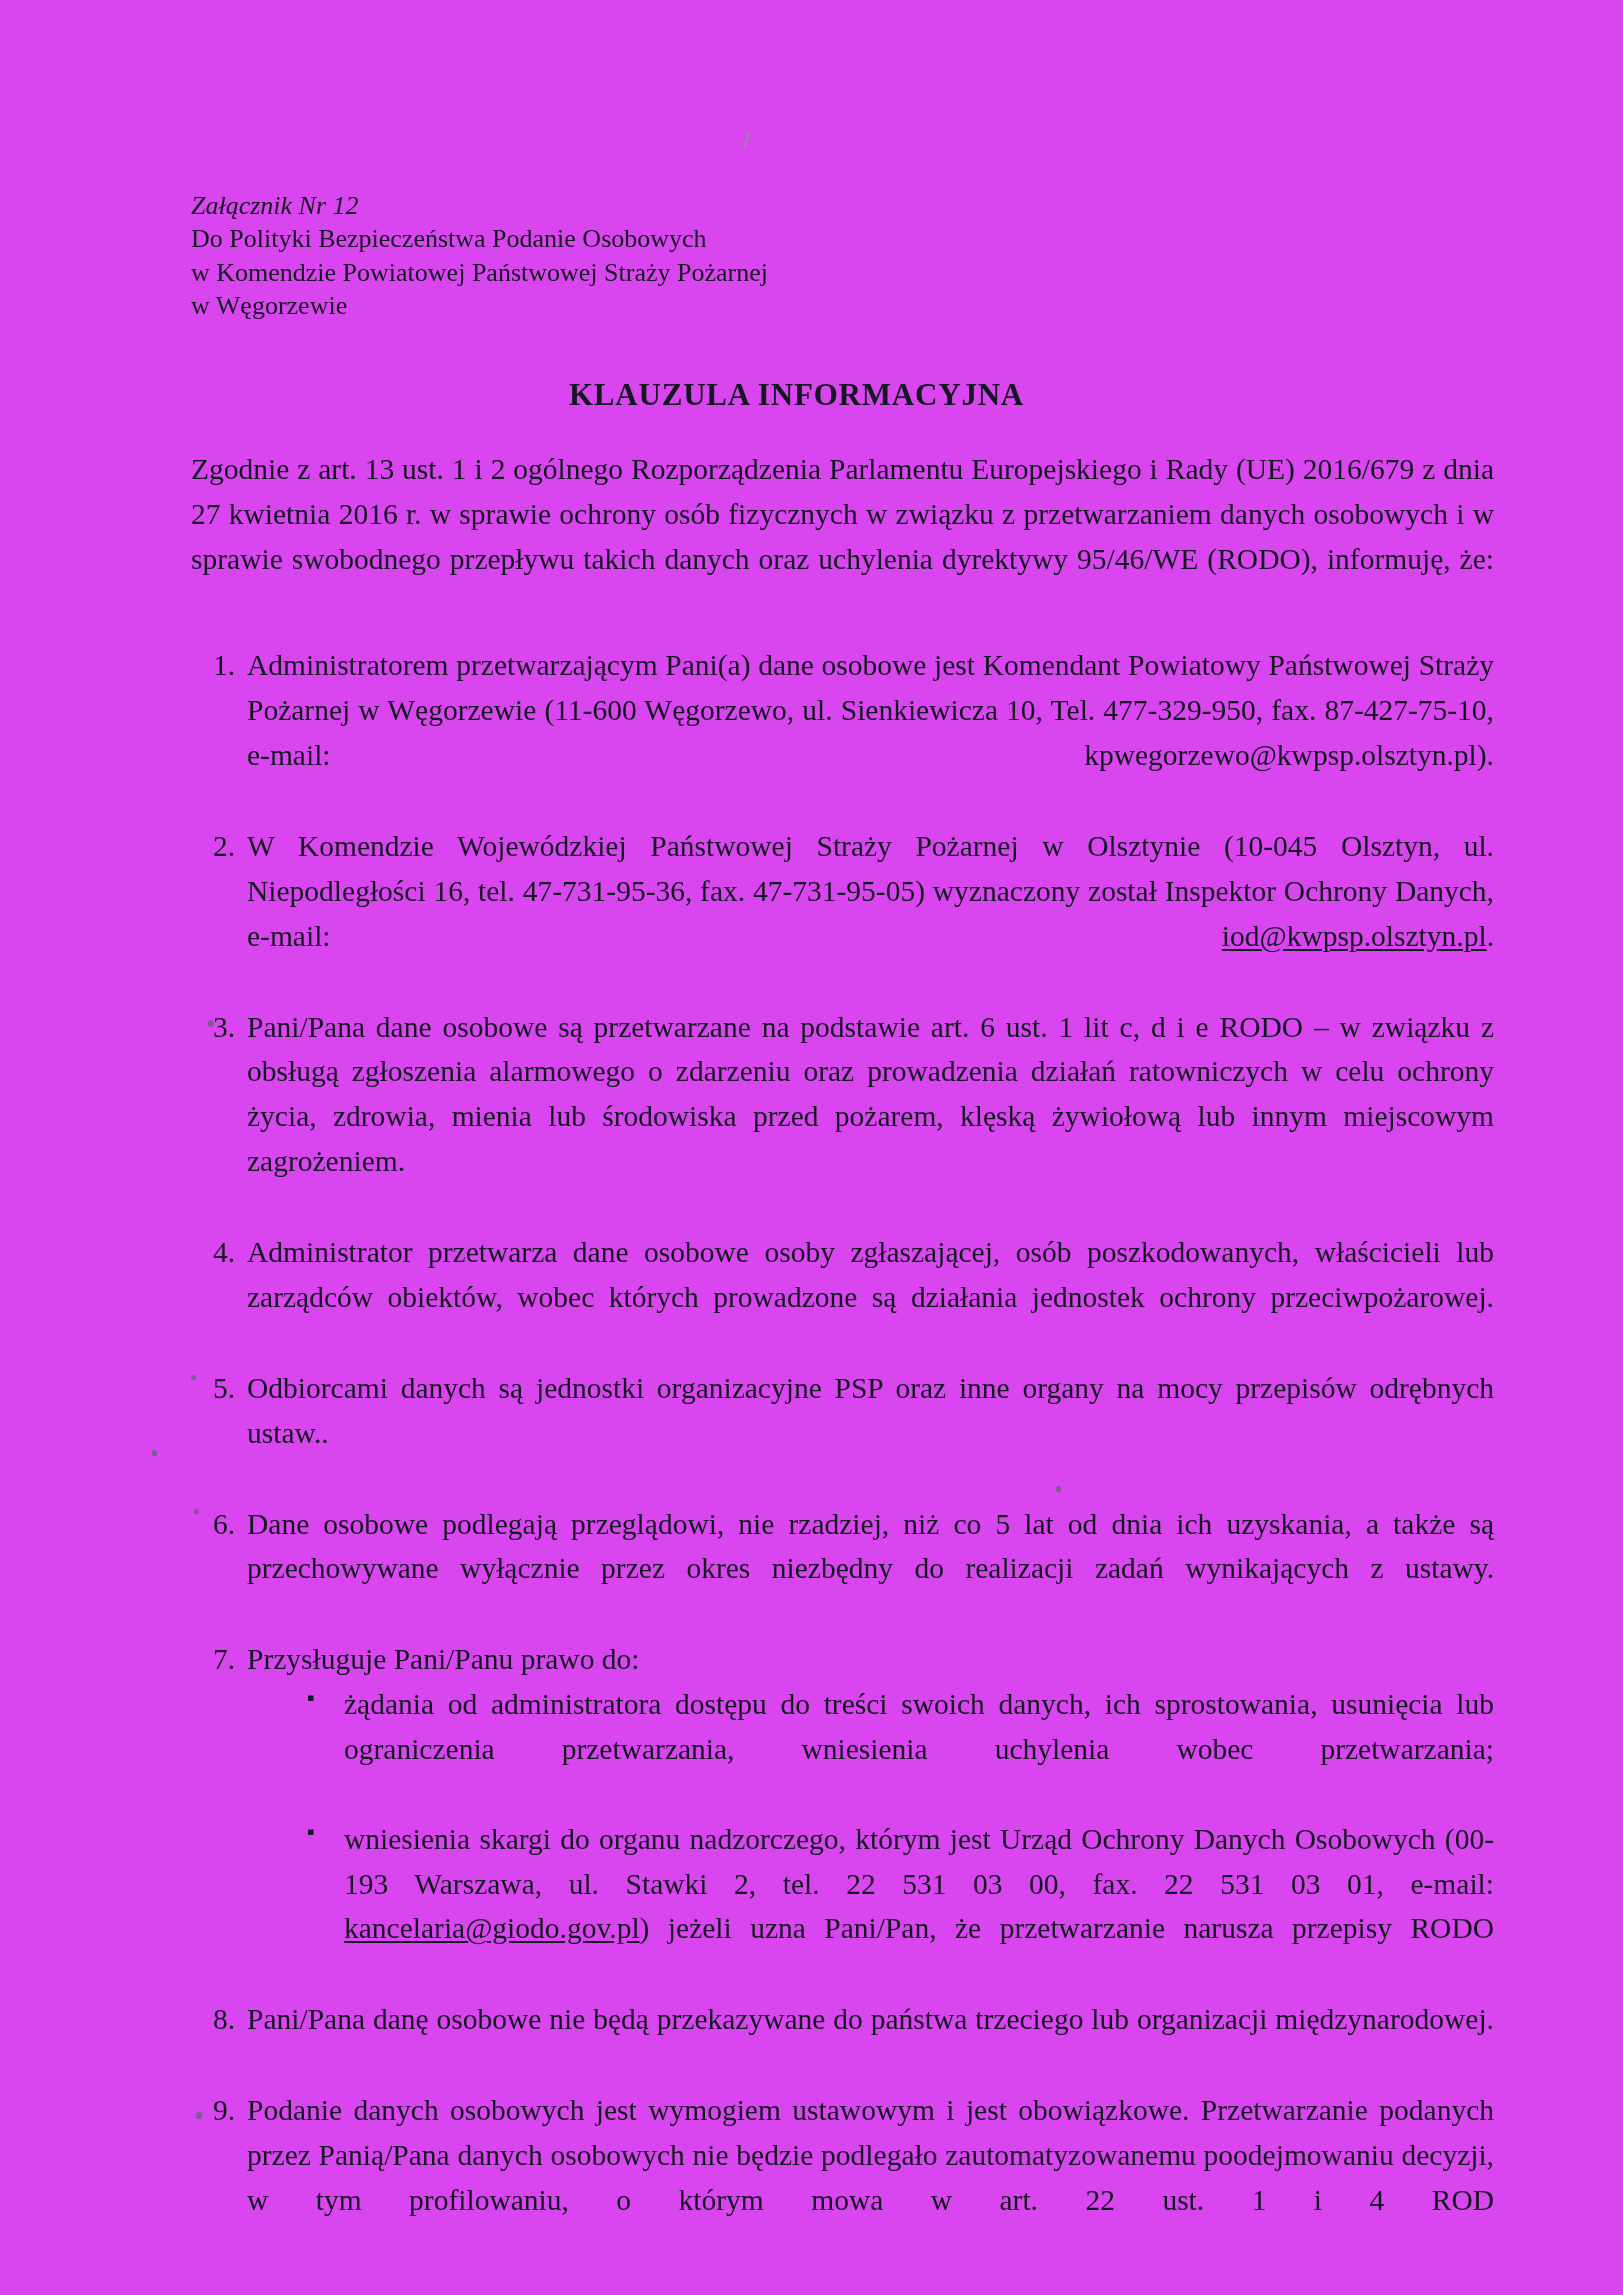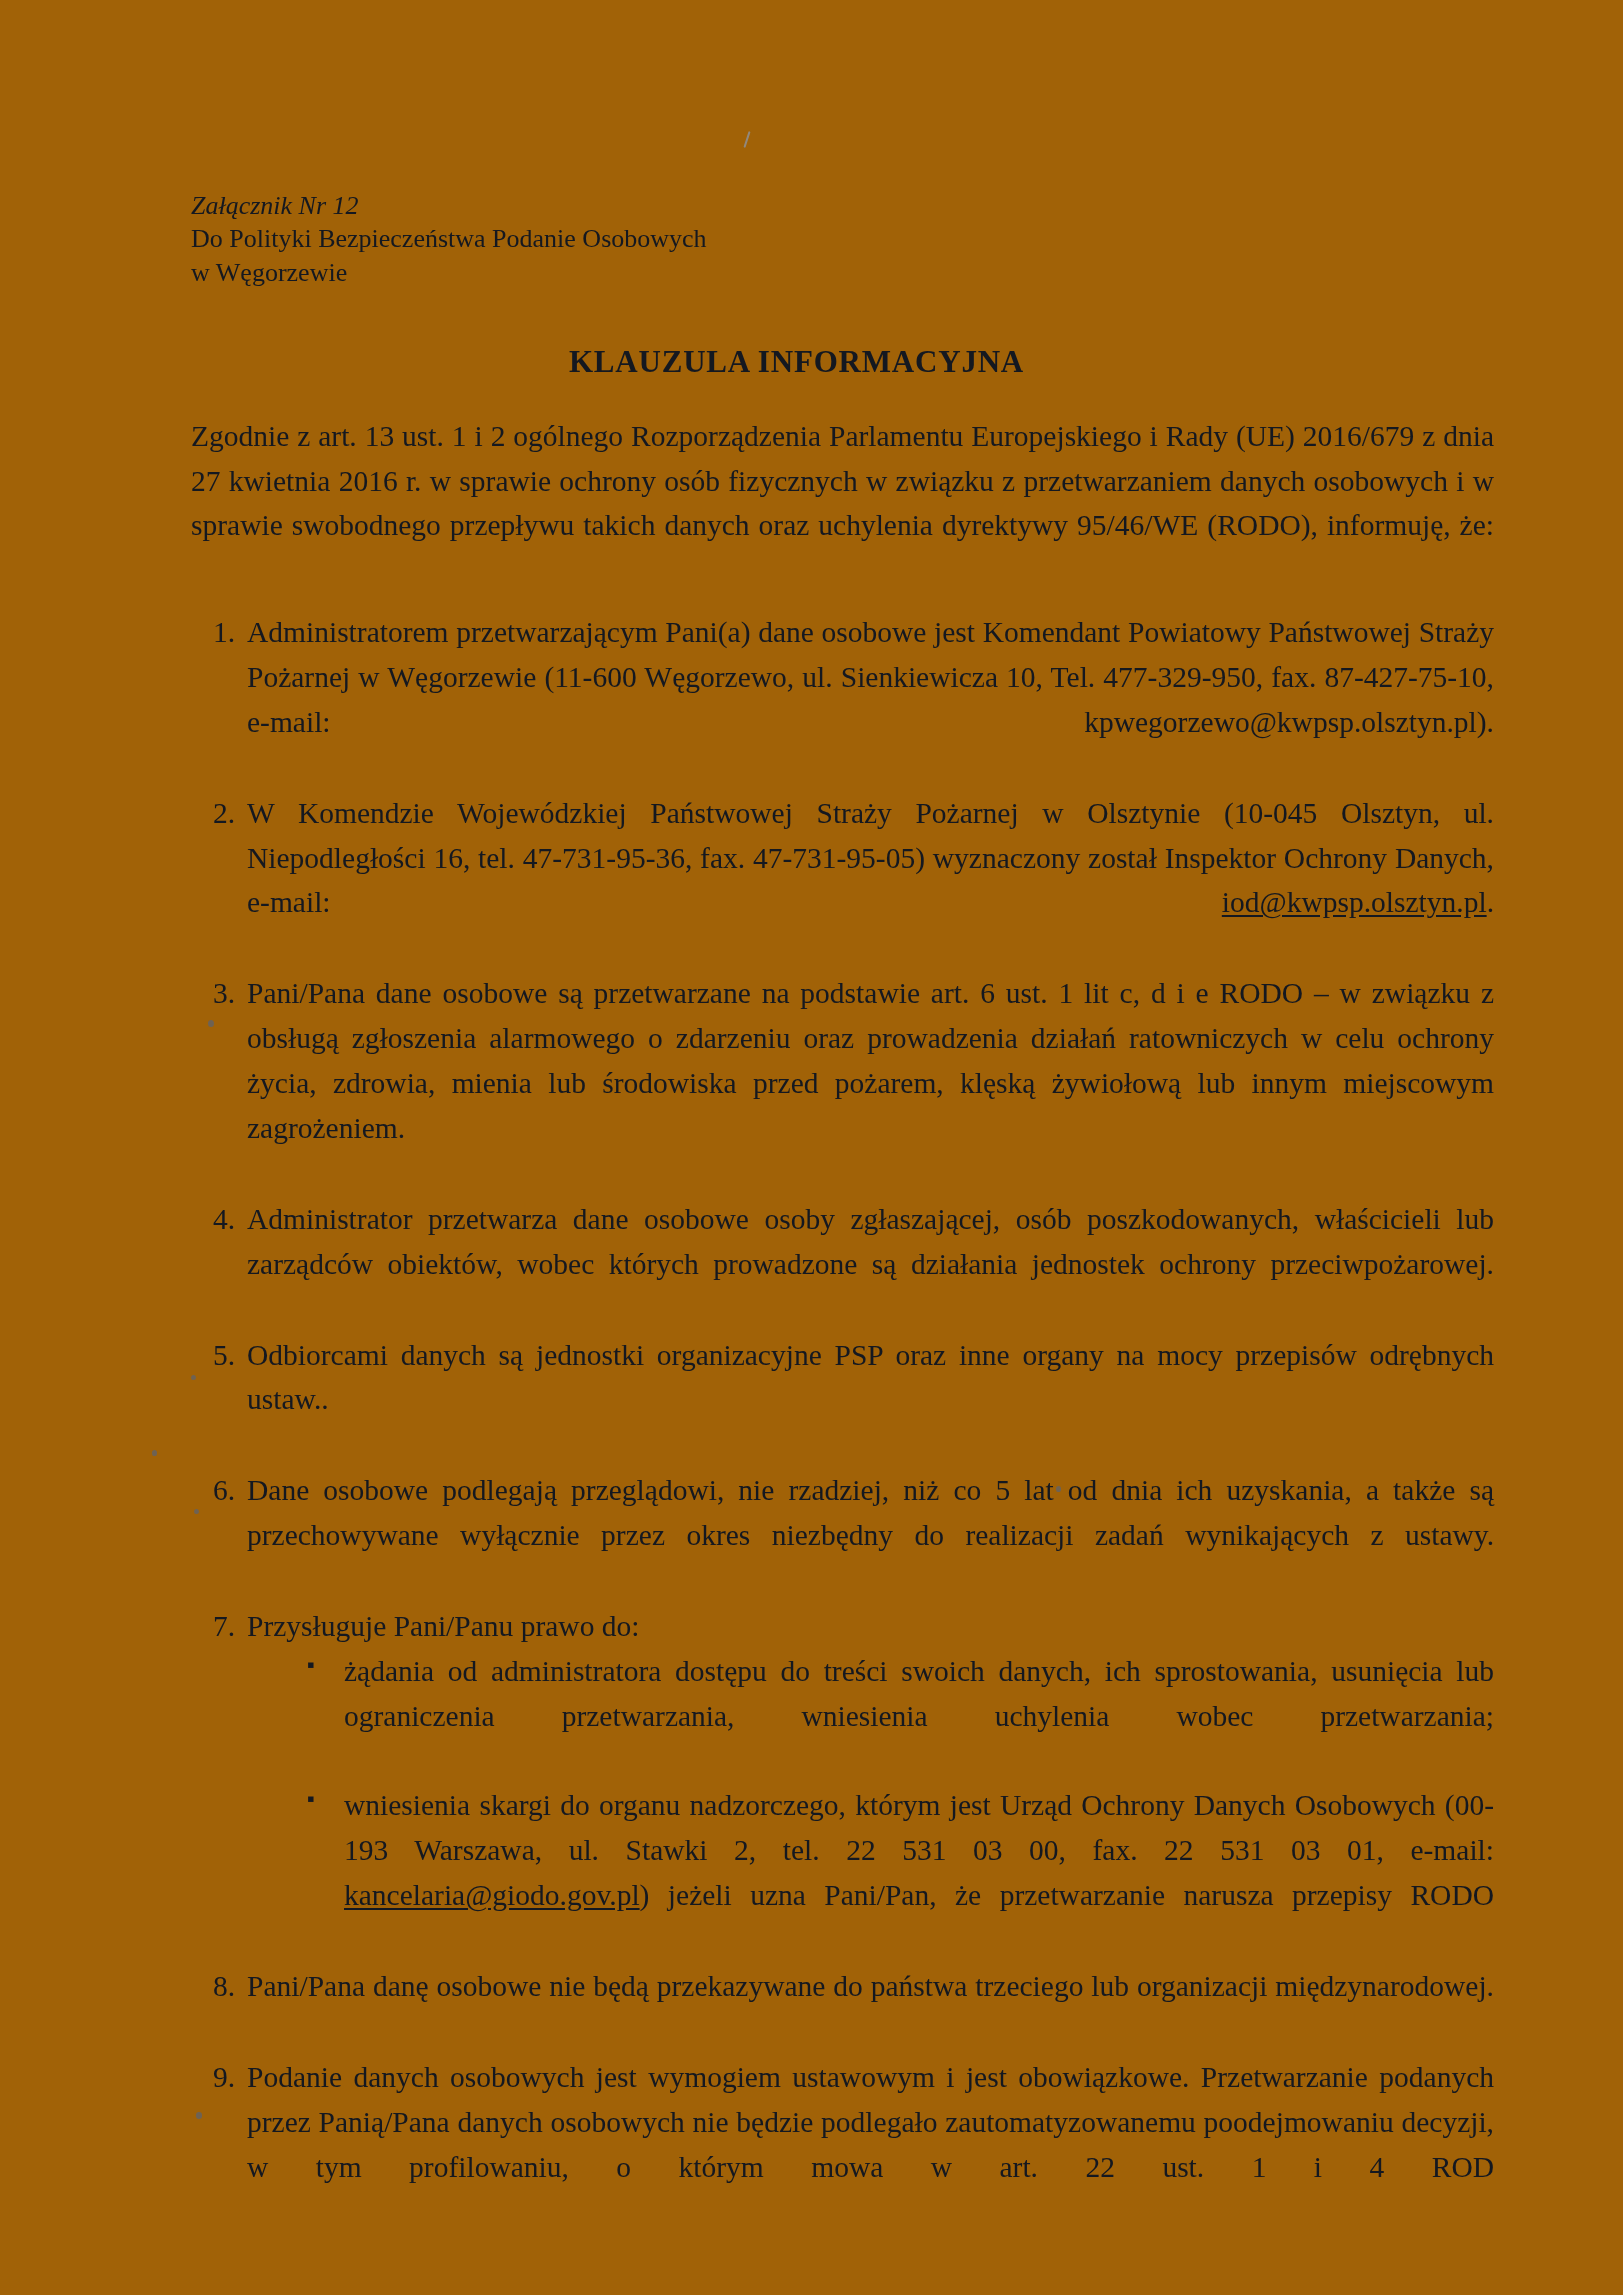--- a/index.html
+++ b/index.html
@@ -4,21 +4,21 @@
 <style>
   html, body {
     margin: 0;
     padding: 0;
     background: #ffffff;
   }
   .page {
     position: relative;
     width: 1623px;
     height: 2295px;
-    background: #a16207;
+    background: #d946ef;
     font-family: "Liberation Serif", "DejaVu Serif", serif;
     color: #141820;
     overflow: hidden;
   }
   .content {
     position: absolute;
     left: 191px;
     top: 0;
     width: 1303px;
   }
@@ -147,20 +147,21 @@
   <span class="speck" style="left:194px; top:1509px; width:4.6px; height:5.2px;"></span>
   <span class="speck" style="left:152px; top:1450px; width:5.2px; height:5.9px;"></span>
   <span class="speck" style="left:196px; top:2112px; width:5.9px; height:6.5px;"></span>
   <span class="speck" style="left:1056px; top:1486px; width:5.2px; height:5.9px;"></span>
 
   <div class="content">
 
     <div class="hdr">
       <div class="hdr-line hdr-italic">Załącznik Nr 12</div>
       <div class="hdr-line">Do Polityki Bezpieczeństwa Podanie Osobowych</div>
+      <div class="hdr-line">w Komendzie Powiatowej Państwowej Straży Pożarnej</div>
       <div class="hdr-line">w Węgorzewie</div>
     </div>
 
     <div class="doc-title">KLAUZULA INFORMACYJNA</div>
 
     <div class="intro just">Zgodnie z art. 13 ust. 1 i 2 ogólnego Rozporządzenia Parlamentu Europejskiego i Rady (UE) 2016/679 z dnia 27 kwietnia 2016 r. w sprawie ochrony osób fizycznych w związku z przetwarzaniem danych osobowych i w sprawie swobodnego przepływu takich danych oraz uchylenia dyrektywy 95/46/WE (RODO), informuję, że:</div>
 
     <ol class="items">
 
       <li>

